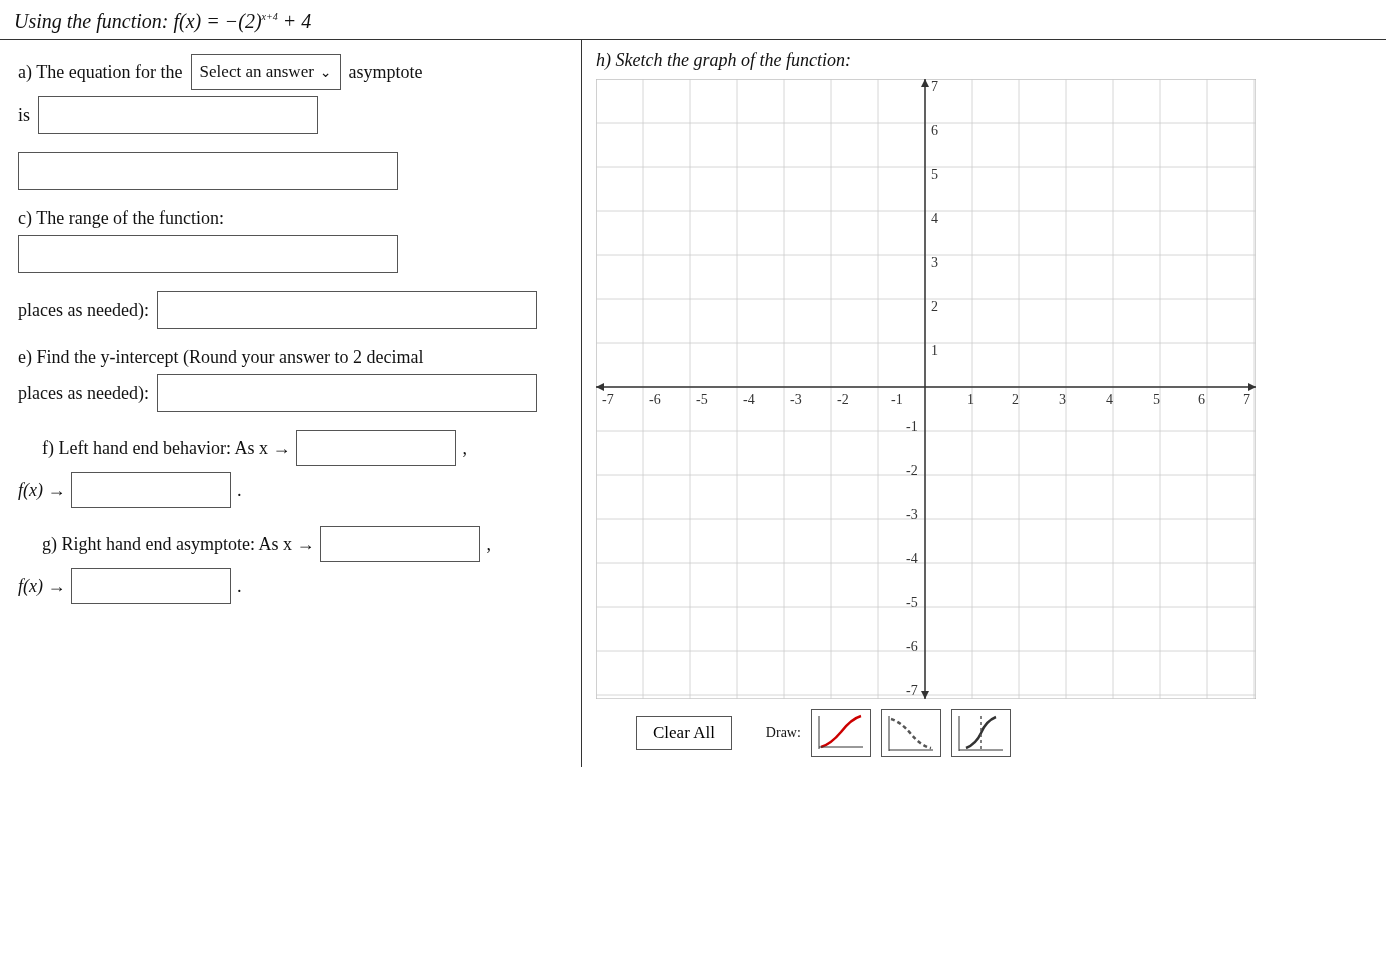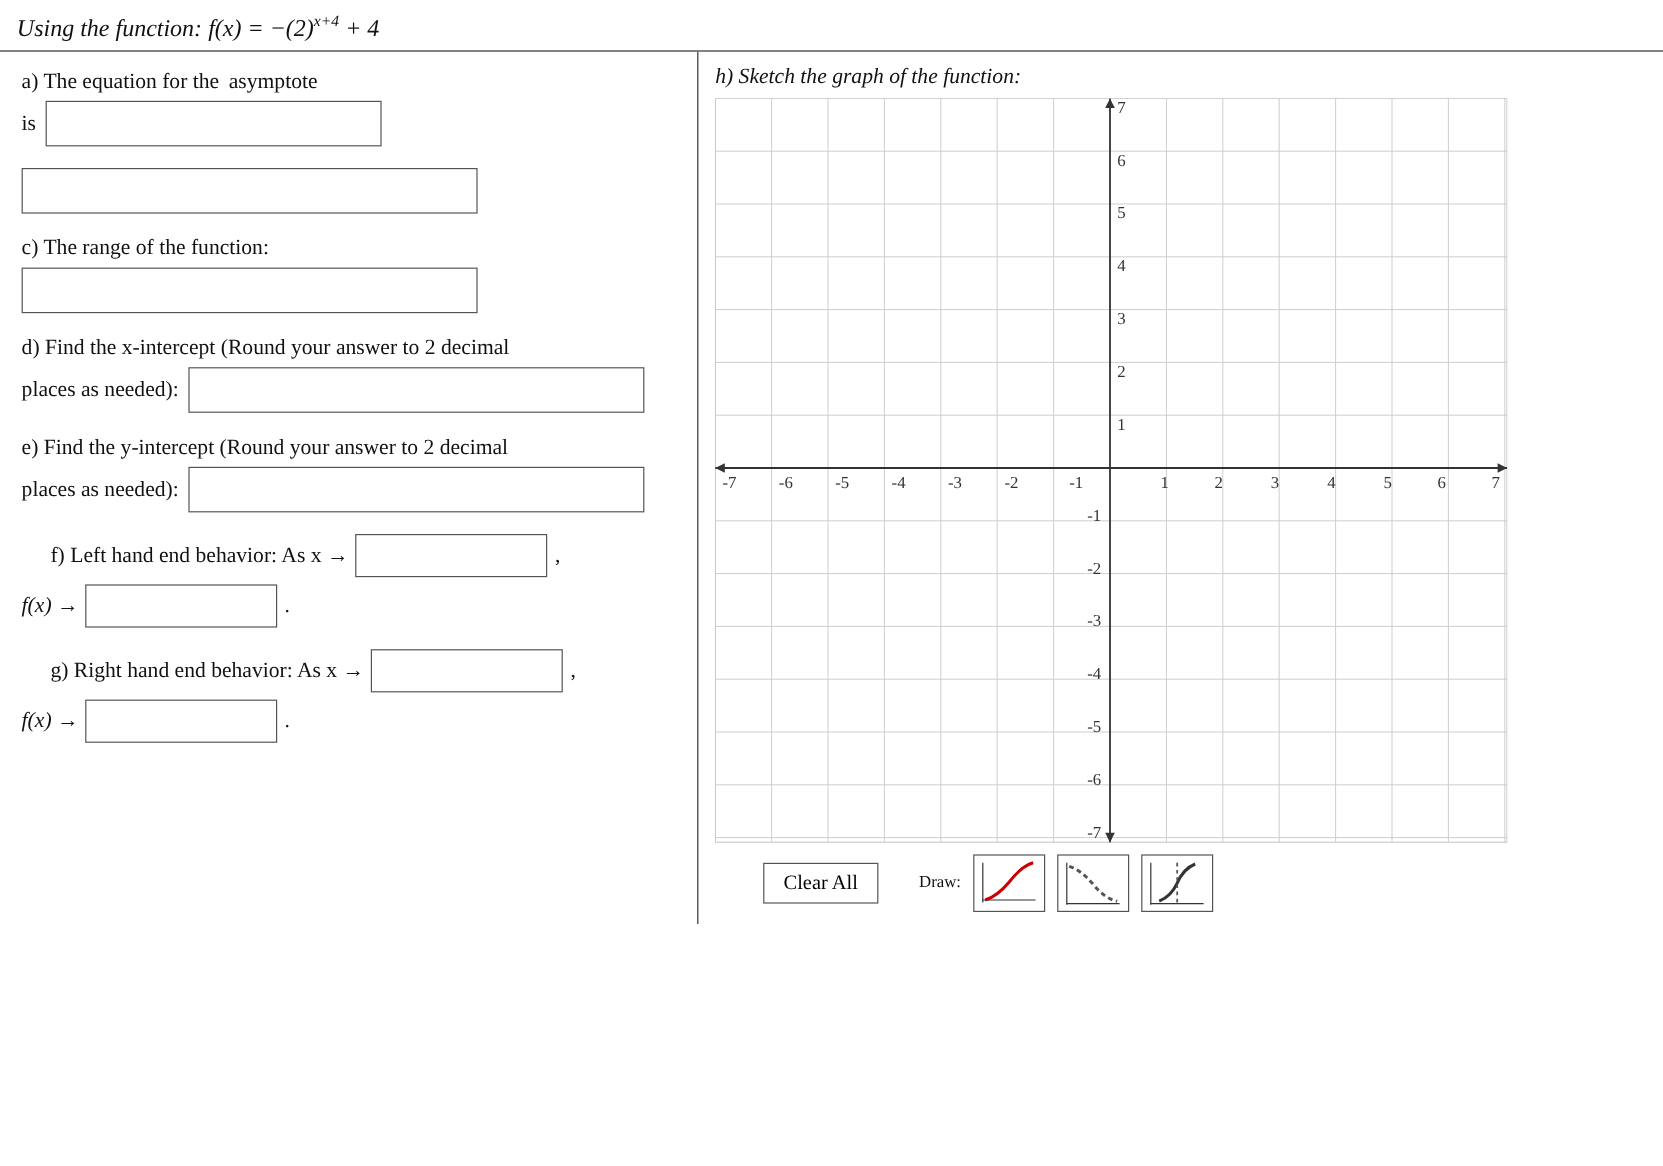--- a/index.html
+++ b/index.html
@@ -161,56 +161,59 @@
       justify-content: center;
       padding: 4px;
     }
 
     .draw-option svg {
       width: 50px;
       height: 38px;
     }
 
     sup {
-      font-size: 13px;
+      font-size: 10px;
     }
   </style>
 </head>
 <body>
 
 <div class="page-title">
   Using the function: <em>f</em>(<em>x</em>) = −(2)<sup><em>x</em>+4</sup> + 4
 </div>
 
 <div class="main-layout">
 
   <div class="left-panel">
 
     <div class="question-block">
       <div class="inline-row">
         <span>a) The equation for the</span>
+        <div class="select-dropdown">
+          <span>Select an answer</span>
+          <span class="chevron">⌄</span>
+        </div>
         <span>asymptote</span>
       </div>
       <div class="inline-row">
         <span>is</span>
         <input class="answer-input" type="text" style="">
       </div>
     </div>
 
     <div class="question-block">
       <input class="answer-input answer-input-wide" type="text" style="">
     </div>
 
     <div class="question-block">
       <div>c) The range of the function:</div>
       <input class="answer-input answer-input-wide" type="text" style="">
     </div>
 
     <div class="question-block">
-      <div>d) Find the x-intercept (Round your answer to 2 decimal</div>
       <div class="inline-row">
         <span>places as needed):</span>
         <input class="answer-input answer-input-wide" type="text" style="">
       </div>
     </div>
 
     <div class="question-block">
       <div>e) Find the y-intercept (Round your answer to 2 decimal</div>
       <div class="inline-row">
         <span>places as needed):</span>
@@ -226,21 +229,21 @@
       </div>
       <div class="fx-row">
         <span>f(x) →</span>
         <input class="small-input" type="text" style="">
         <span>.</span>
       </div>
     </div>
 
     <div class="end-behavior-block">
       <div class="end-behavior-row">
-        <span>g) Right hand end behavior: As x →</span>
+        <span>g) Right hand end asymptote: As x →</span>
         <input class="small-input" type="text" style="">
         <span>,</span>
       </div>
       <div class="fx-row">
         <span>f(x) →</span>
         <input class="small-input" type="text" style="">
         <span>.</span>
       </div>
     </div>
 

